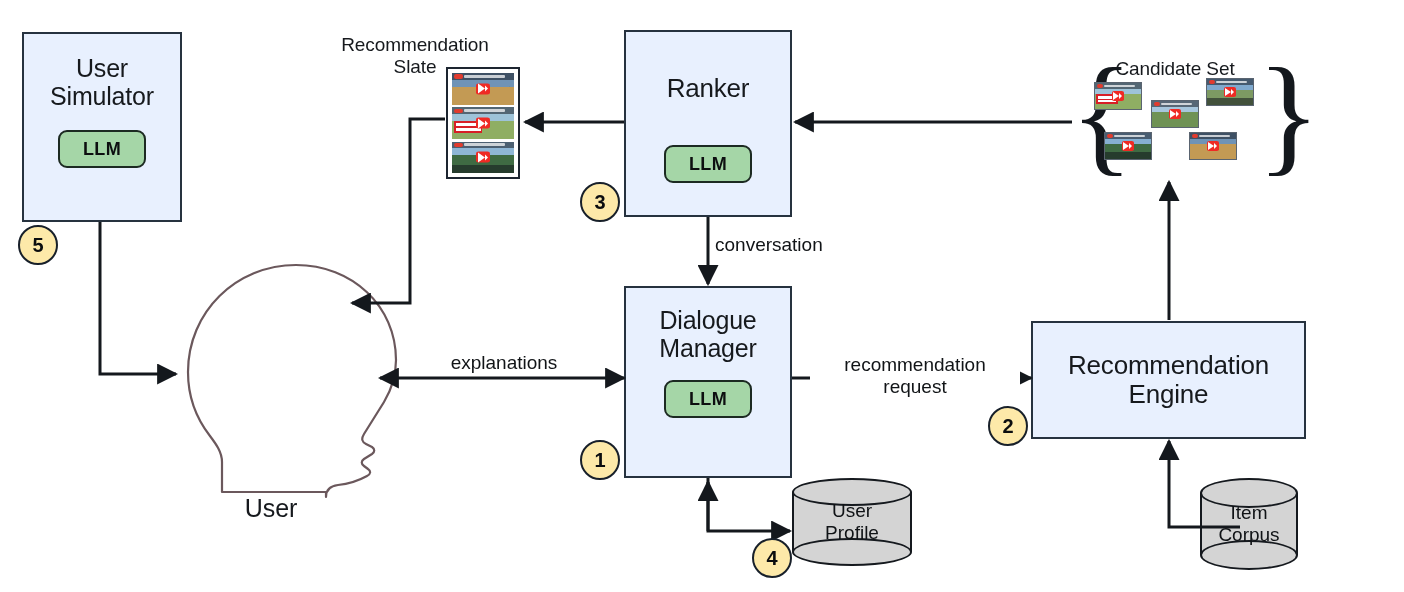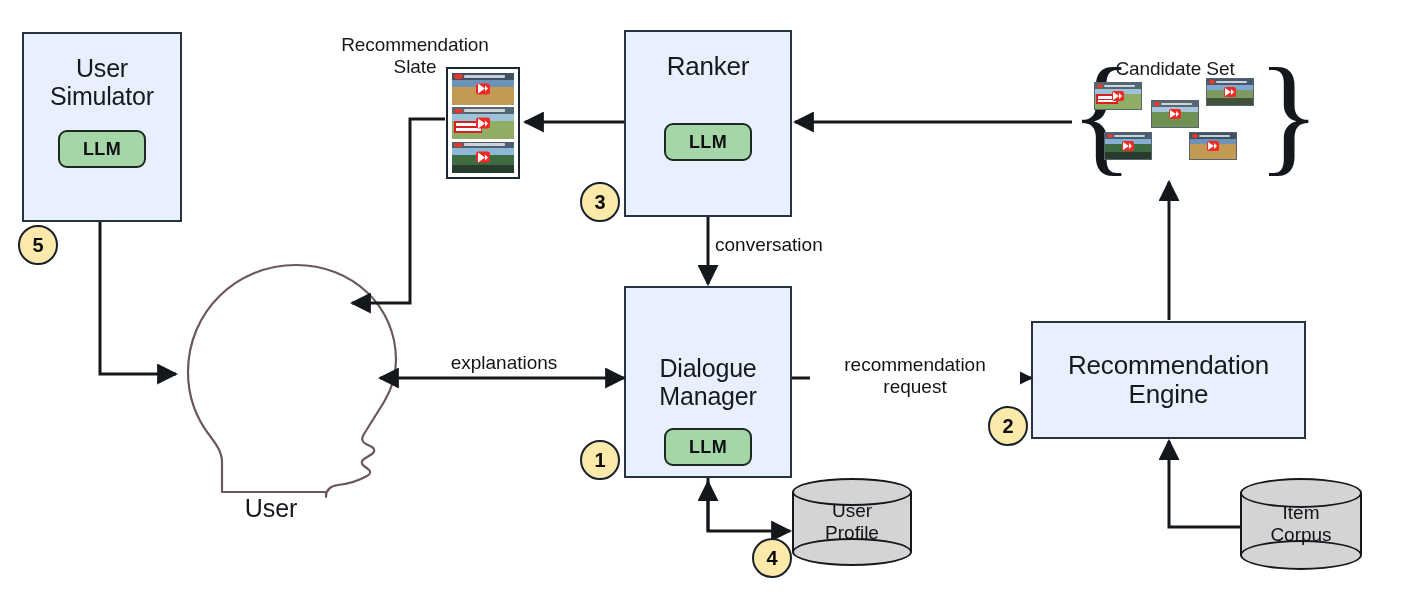--- a/index.html
+++ b/index.html
@@ -299,21 +299,21 @@
       <div class="topbar"></div>
         <div class="topdot"></div>
         <div class="titleline"></div>
       <div class="botband"></div>
       <div class="play" style="width: 14px; height: 11px; --s: 5px;">
           <span style="width: 0px; height: 0px; border-style: solid; border-width: 5px 0px 5px 7px; border-color: transparent transparent transparent rgb(255, 255, 255); margin-left: 2px;"></span>
         </div>
     </div>
   </div>
 
-  <div class="box" style="left:624px; top:30px; width:168px; height:187px; padding-top:20px;">
+  <div class="box" style="left:624px; top:30px; width:168px; height:187px; padding-top:42px;">
     <div class="box-title" style="font-size:26px;">Ranker</div>
     <div class="llm-pill" style="width:88px; height:38px; font-size:18px; margin-top:42px;">LLM</div>
   </div>
   <div class="badge" style="left:580px; top:182px; width:40px; height:40px; font-size:20px;">3</div>
 
   <div class="caption" style="left:1090px; top:30px; width:170px; font-size:19px;margin-top:28px;">Candidate Set</div>
 
   <div id="candidate-set" style="left:1072px; top:60px; width:200px; height:122px;">
     <div class="brace" style="left:-2px; top:-12px; font-size:132px;">{</div>
     <div class="brace" style="left:185px; top:-12px; font-size:132px;">}</div>
@@ -384,42 +384,42 @@
   <div class="edge-label" style="left:712px; top:234px; font-size:19px; text-align:left;">conversation</div>
 
   <div class="edge-label" style="left:424px; top:352px; width:154px; font-size:19px;">explanations</div>
 
   <div class="edge-label" style="left:810px; top:354px; width:204px; font-size:19px;">recommendation
 request</div>
 
   <div class="caption" style="left:206px; top:494px; width:130px; font-size:25px;">User</div>
 
   <div class="box" style="left:624px; top:286px; width:168px; height:192px; padding-top:18px;">
-    <div class="box-title" style="font-size:25px;margin-top:48px;">Dialogue
+    <div class="box-title" style="font-size:25px;">Dialogue
 Manager</div>
     <div class="llm-pill" style="width:88px; height:38px; font-size:18px; margin-top:18px;">LLM</div>
   </div>
   <div class="badge" style="left:580px; top:440px; width:40px; height:40px; font-size:20px;">1</div>
 
   <div class="box" style="left:1031px; top:321px; width:275px; height:118px; justify-content:center;">
     <div class="box-title" style="font-size:26px;">Recommendation
 Engine</div>
   </div>
   <div class="badge" style="left:988px; top:406px; width:40px; height:40px; font-size:20px;">2</div>
 
   <div class="cyl" style="left:792px; top:478px; width:120px; height:88px;">
     <div class="body" style="top:14px; bottom:14px;"></div>
     <div class="bottom" style="height:28px;"></div>
     <div class="top" style="height:28px;"></div>
     <div class="cyl-label" style="top:22px; font-size:19px;">User
 Profile</div>
   </div>
   <div class="badge" style="left:752px; top:538px; width:40px; height:40px; font-size:20px;">4</div>
 
-  <div class="cyl" style="left:1240px; top:478px; width:122px; height:92px;">
+  <div class="cyl" style="left:1200px; top:478px; width:98px; height:92px;">
     <div class="body" style="top:15px; bottom:15px;"></div>
     <div class="bottom" style="height:30px;"></div>
     <div class="top" style="height:30px;"></div>
     <div class="cyl-label" style="top:24px; font-size:19px;">Item
 Corpus</div>
   </div>
 
 </div>
 
 </body></html>

